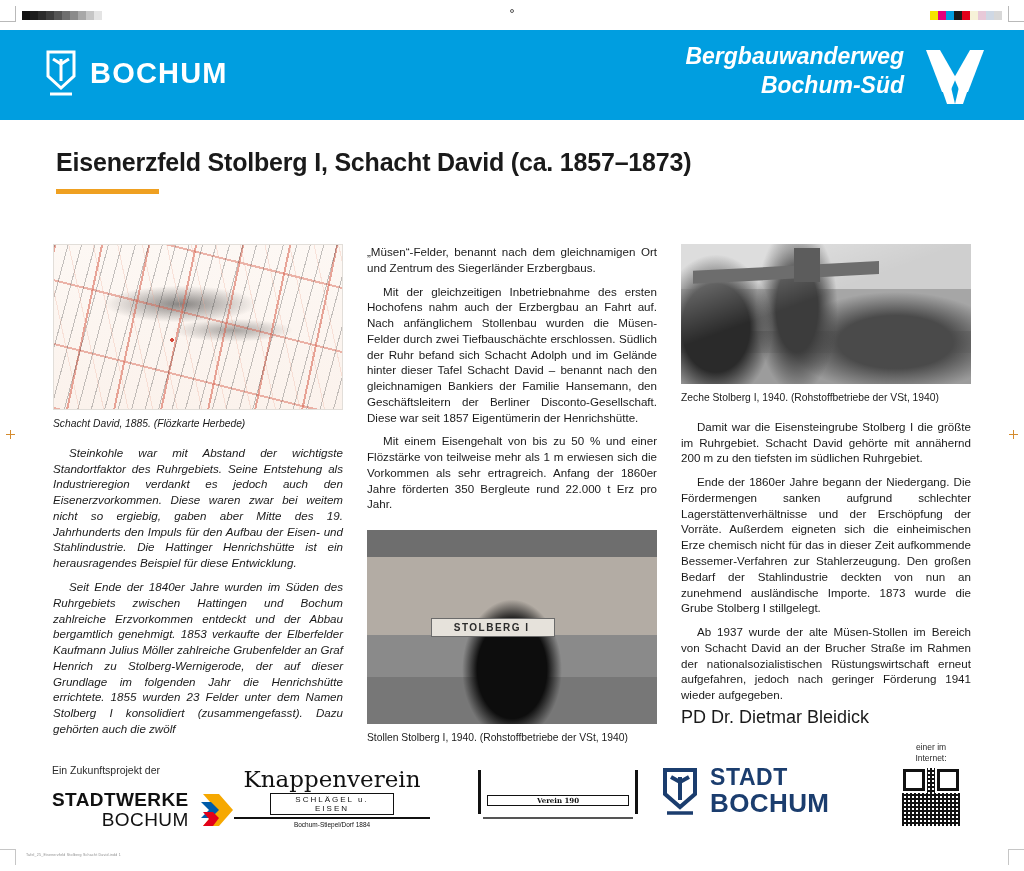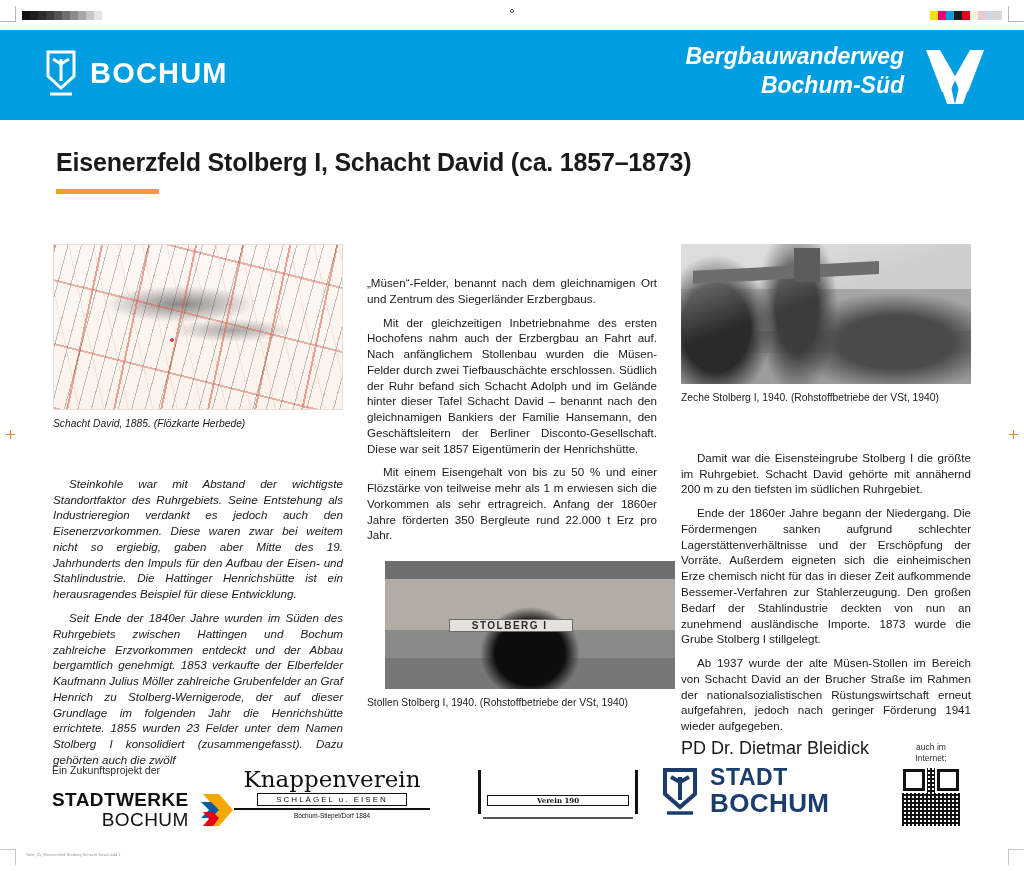--- a/index.html
+++ b/index.html
@@ -84,21 +84,21 @@
 
   .figure { width: 100%; }
   .figure .photo { width: 100%; display: block; }
   .caption {
     font-size: 10.3px; color: #1a1a1a;
     margin-top: 7px; line-height: 1.35;
   }
   p.body {
     font-size: 11.6px; line-height: 1.36; color: #1a1a1a;
     text-align: justify; text-indent: 16px;
-    -webkit-hyphens: manual; hyphens: manual; margin-top: 31px;
+    -webkit-hyphens: manual; hyphens: manual;
   }
   p.body.first { text-indent: 16px; }
   p.body + p.body { margin-top: 8px; }
   .spacer-14 { height: 14px; }
   .spacer-18 { height: 18px; }
   .author { font-size: 18px; color: #1a1a1a; margin-top: 4px; }
 
   
   .map-img {
     height: 166px; width: 100%;
@@ -134,25 +134,25 @@
     content: ""; position: absolute; left: 4%; top: 16%;
     width: 64%; height: 9%; background: #6d6d6d;
     transform: skewY(-3deg);
   }
   .photo-zeche::after {
     content: ""; position: absolute; left: 39%; top: 3%;
     width: 9%; height: 24%; background: #5c5c5c;
   }
 
   .photo-stollen {
-    height: 128px; width: 100%;
+    height: 194px; width: 100%;
     background:
       radial-gradient(ellipse 20% 42% at 50% 72%, #0d0d0d 0 60%, transparent 86%),
       linear-gradient(#6e6e6e 0 14%, #b3aca4 14% 54%, #8a8a8a 54% 76%, #777 76% 100%);
-    position: relative; overflow: hidden; margin-left: 18px;
+    position: relative; overflow: hidden;
   }
   .photo-stollen::before {
     content: ""; position: absolute; left: 22%; top: 45%;
     width: 42%; height: 9%; background: #e6e2db;
     border: 1px solid #6b6b6b;
   }
   .stollen-label {
     position: absolute; left: 22%; top: 45.5%;
     width: 42%; height: 9%;
     display: flex; align-items: center; justify-content: center;
@@ -174,21 +174,21 @@
   .sw-l1 { font-size: 19px; font-weight: bold; color: #111; letter-spacing: .4px; }
   .sw-l2 { font-size: 19px; color: #111; text-align: right; letter-spacing: .4px; }
   .sw-mark { width: 40px; height: 40px; position: relative; }
 
   .logo-knappen { left: 232px; top: 16px; width: 200px; text-align: center; }
   .kv-name {
     font-family: "DejaVu Serif", serif; font-weight: normal;
     font-size: 23px; color: #111; line-height: 1;
   }
   .kv-sub {
-    margin: 2px auto 0; width: 150px;
+    margin: 2px auto 0; width: 124px;
     border: 1px solid #111; font-size: 8px; letter-spacing: 2px;
     color: #111; padding: 1px 16px;
   }
   .kv-foot { font-size: 6.5px; color: #111; margin-top: 2px; }
   .kv-rule { width: 196px; height: 2px; background: #111; margin: 2px auto 0; }
 
   .logo-heimat { left: 478px; top: 18px; width: 160px; text-align: center; }
   .hv-frame {
     height: 44px; border-left: 3px solid #111; border-right: 3px solid #111;
     background:
@@ -397,21 +397,21 @@
           <path d="M5 46 H31" stroke="#1b3d6e" stroke-width="3.5"></path>
         </svg>
       </span>
       <span class="sb-text">
         <span class="sb-l1">STADT</span><br>
         <span class="sb-l2">BOCHUM</span>
       </span>
     </div>
 
     <div class="logo logo-qr">
-      <div class="qr-note">auch im</div>
+      <div class="qr-note">einer im</div>
       <div class="qr-note">Internet:</div>
       <div class="qr-code"></div>
     </div>
   </div>
 
   <div class="crop-bl"></div>
   <div class="crop-br"></div>
   <div class="side-mark l"></div>
   <div class="side-mark r"></div>
   <div class="foot-note-l">Tafel_25_Eisenerzfeld Stolberg Schacht David.indd   1</div>

